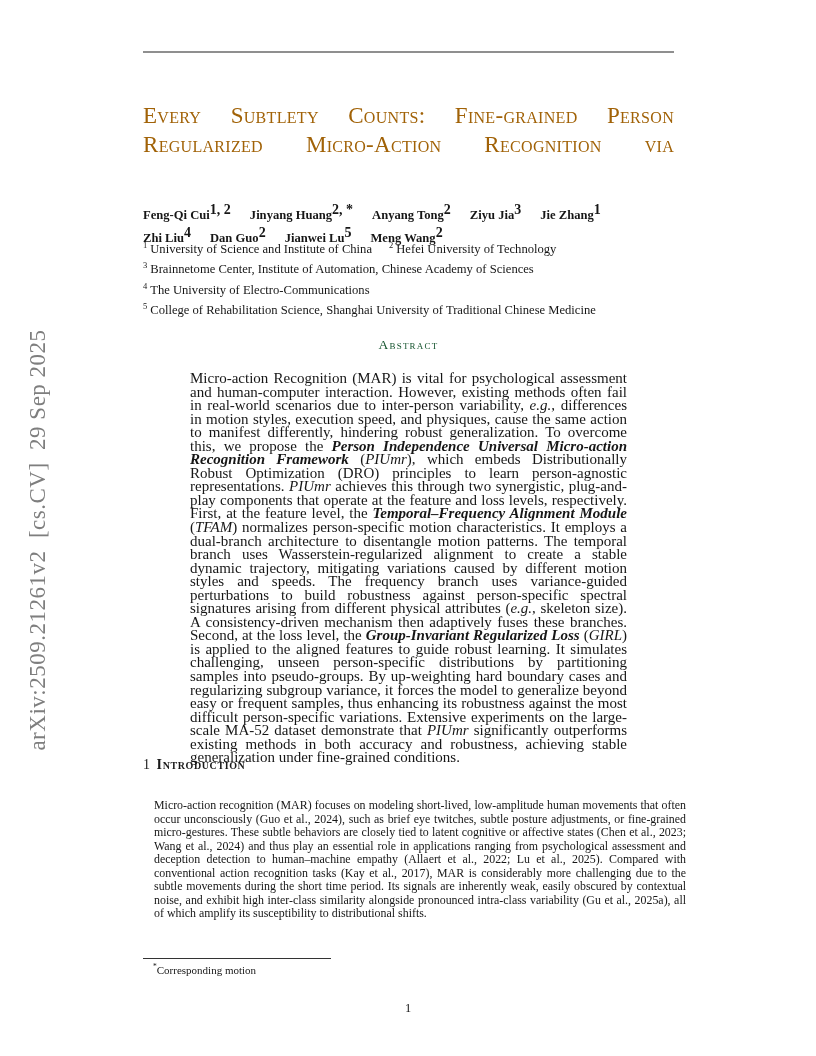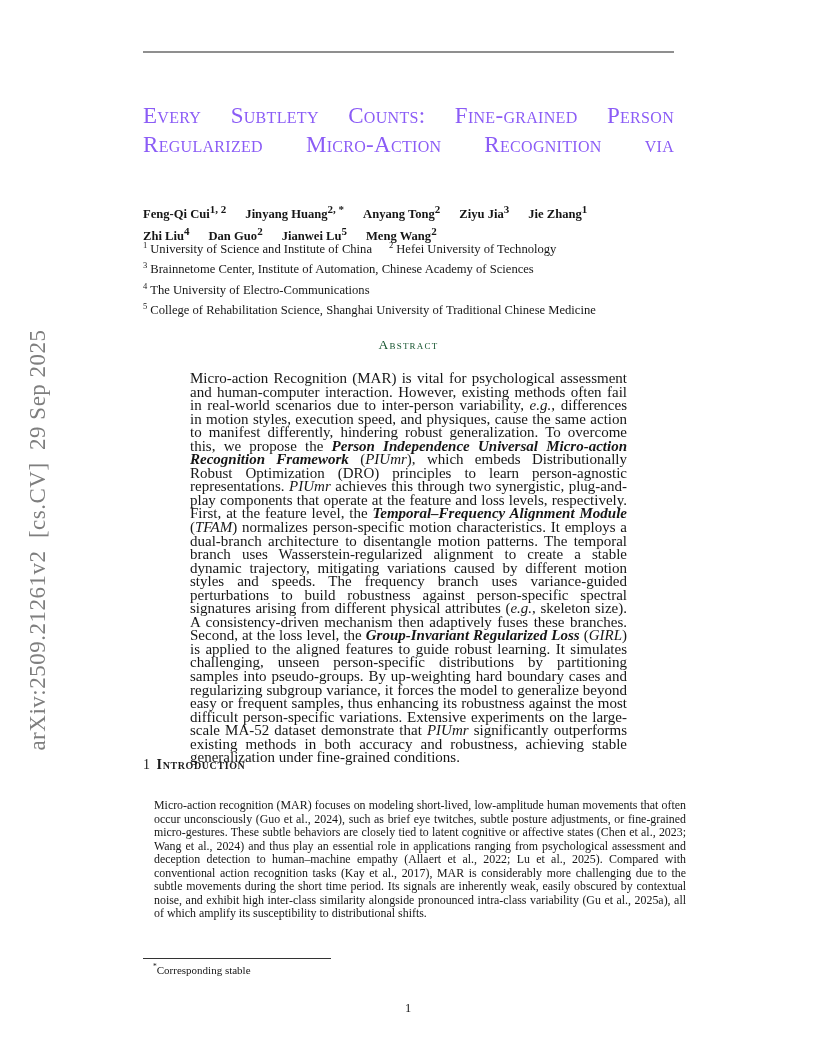--- a/index.html
+++ b/index.html
@@ -38,37 +38,37 @@
   }
   .title-block {
     position: absolute;
     left: 143px;
     top: 102px;
     width: 531px;
     font-size: 23px;
     line-height: 28.5px;
     font-variant: small-caps;
     letter-spacing: 0.3px;
-    color: #8b5cf6;
+    color: #a16207;
   }
   .title-line.just {
     text-align: justify;
     text-align-last: justify;
   }
   .authors-block {
     position: absolute;
     left: 143px;
     top: 201px;
     width: 531px;
     font-size: 12.6px;
     line-height: 17px;
     font-weight: bold;
   }
   .author { margin-right: 19px; white-space: nowrap; }
-  .author sup { font-size: 11px; font-weight: bold; font-family: Liberation Serif, serif; }
+  .author sup { font-size: 14px; font-weight: bold; font-family: Liberation Serif, serif; }
   .affil-block {
     position: absolute;
     left: 143px;
     top: 237px;
     width: 531px;
     font-size: 12.6px;
     line-height: 16.3px;
   }
   .affil-line sup { font-size: 8.5px; margin-right: 3px; }
   .affil-gap { display: inline-block; width: 17px; }
@@ -173,17 +173,17 @@
   <div class="abstract-body"><span>Micro-action Recognition (MAR) is vital for psychological assessment and human-computer interaction. However, existing methods often fail in real-world scenarios due to inter-person variability, </span><span class="seg-i ">e.g.</span><span>, differences in motion styles, execution speed, and physiques, cause the same action to manifest differently, hindering robust generalization. To overcome this, we propose the </span><span class="seg-i seg-b">Person Independence Universal Micro-action Recognition Framework</span><span> (</span><span class="seg-i ">PIUmr</span><span>), which embeds Distributionally Robust Optimization (DRO) principles to learn person-agnostic representations. </span><span class="seg-i ">PIUmr</span><span> achieves this through two synergistic, plug-and-play components that operate at the feature and loss levels, respectively. First, at the feature level, the </span><span class="seg-i seg-b">Temporal–Frequency Alignment Module</span><span> (</span><span class="seg-i ">TFAM</span><span>) normalizes person-specific motion characteristics. It employs a dual-branch architecture to disentangle motion patterns. The temporal branch uses Wasserstein-regularized alignment to create a stable dynamic trajectory, mitigating variations caused by different motion styles and speeds. The frequency branch uses variance-guided perturbations to build robustness against person-specific spectral signatures arising from different physical attributes (</span><span class="seg-i ">e.g.</span><span>, skeleton size). A consistency-driven mechanism then adaptively fuses these branches. Second, at the loss level, the </span><span class="seg-i seg-b">Group-Invariant Regularized Loss</span><span> (</span><span class="seg-i ">GIRL</span><span>) is applied to the aligned features to guide robust learning. It simulates challenging, unseen person-specific distributions by partitioning samples into pseudo-groups. By up-weighting hard boundary cases and regularizing subgroup variance, it forces the model to generalize beyond easy or frequent samples, thus enhancing its robustness against the most difficult person-specific variations. Extensive experiments on the large-scale MA-52 dataset demonstrate that </span><span class="seg-i ">PIUmr</span><span> significantly outperforms existing methods in both accuracy and robustness, achieving stable generalization under fine-grained conditions.</span></div>
 
   <div class="section-heading">
     <span class="section-number">1</span><span class="section-title">Introduction</span>
   </div>
 
   <div class="intro-body">Micro-action recognition (MAR) focuses on modeling short-lived, low-amplitude human movements that often occur unconsciously (Guo et al., 2024), such as brief eye twitches, subtle posture adjustments, or fine-grained micro-gestures. These subtle behaviors are closely tied to latent cognitive or affective states (Chen et al., 2023; Wang et al., 2024) and thus play an essential role in applications ranging from psychological assessment and deception detection to human–machine empathy (Allaert et al., 2022; Lu et al., 2025). Compared with conventional action recognition tasks (Kay et al., 2017), MAR is considerably more challenging due to the subtle movements during the short time period. Its signals are inherently weak, easily obscured by contextual noise, and exhibit high inter-class similarity alongside pronounced intra-class variability (Gu et al., 2025a), all of which amplify its susceptibility to distributional shifts.</div>
 
   <div class="footnote-rule"></div>
 
-  <div class="footnote"><sup>*</sup><span>Corresponding stable</span></div>
+  <div class="footnote"><sup>*</sup><span>Corresponding motion</span></div>
 
   <div class="page-number">1</div>
 
 </div>
 
 </body></html>

